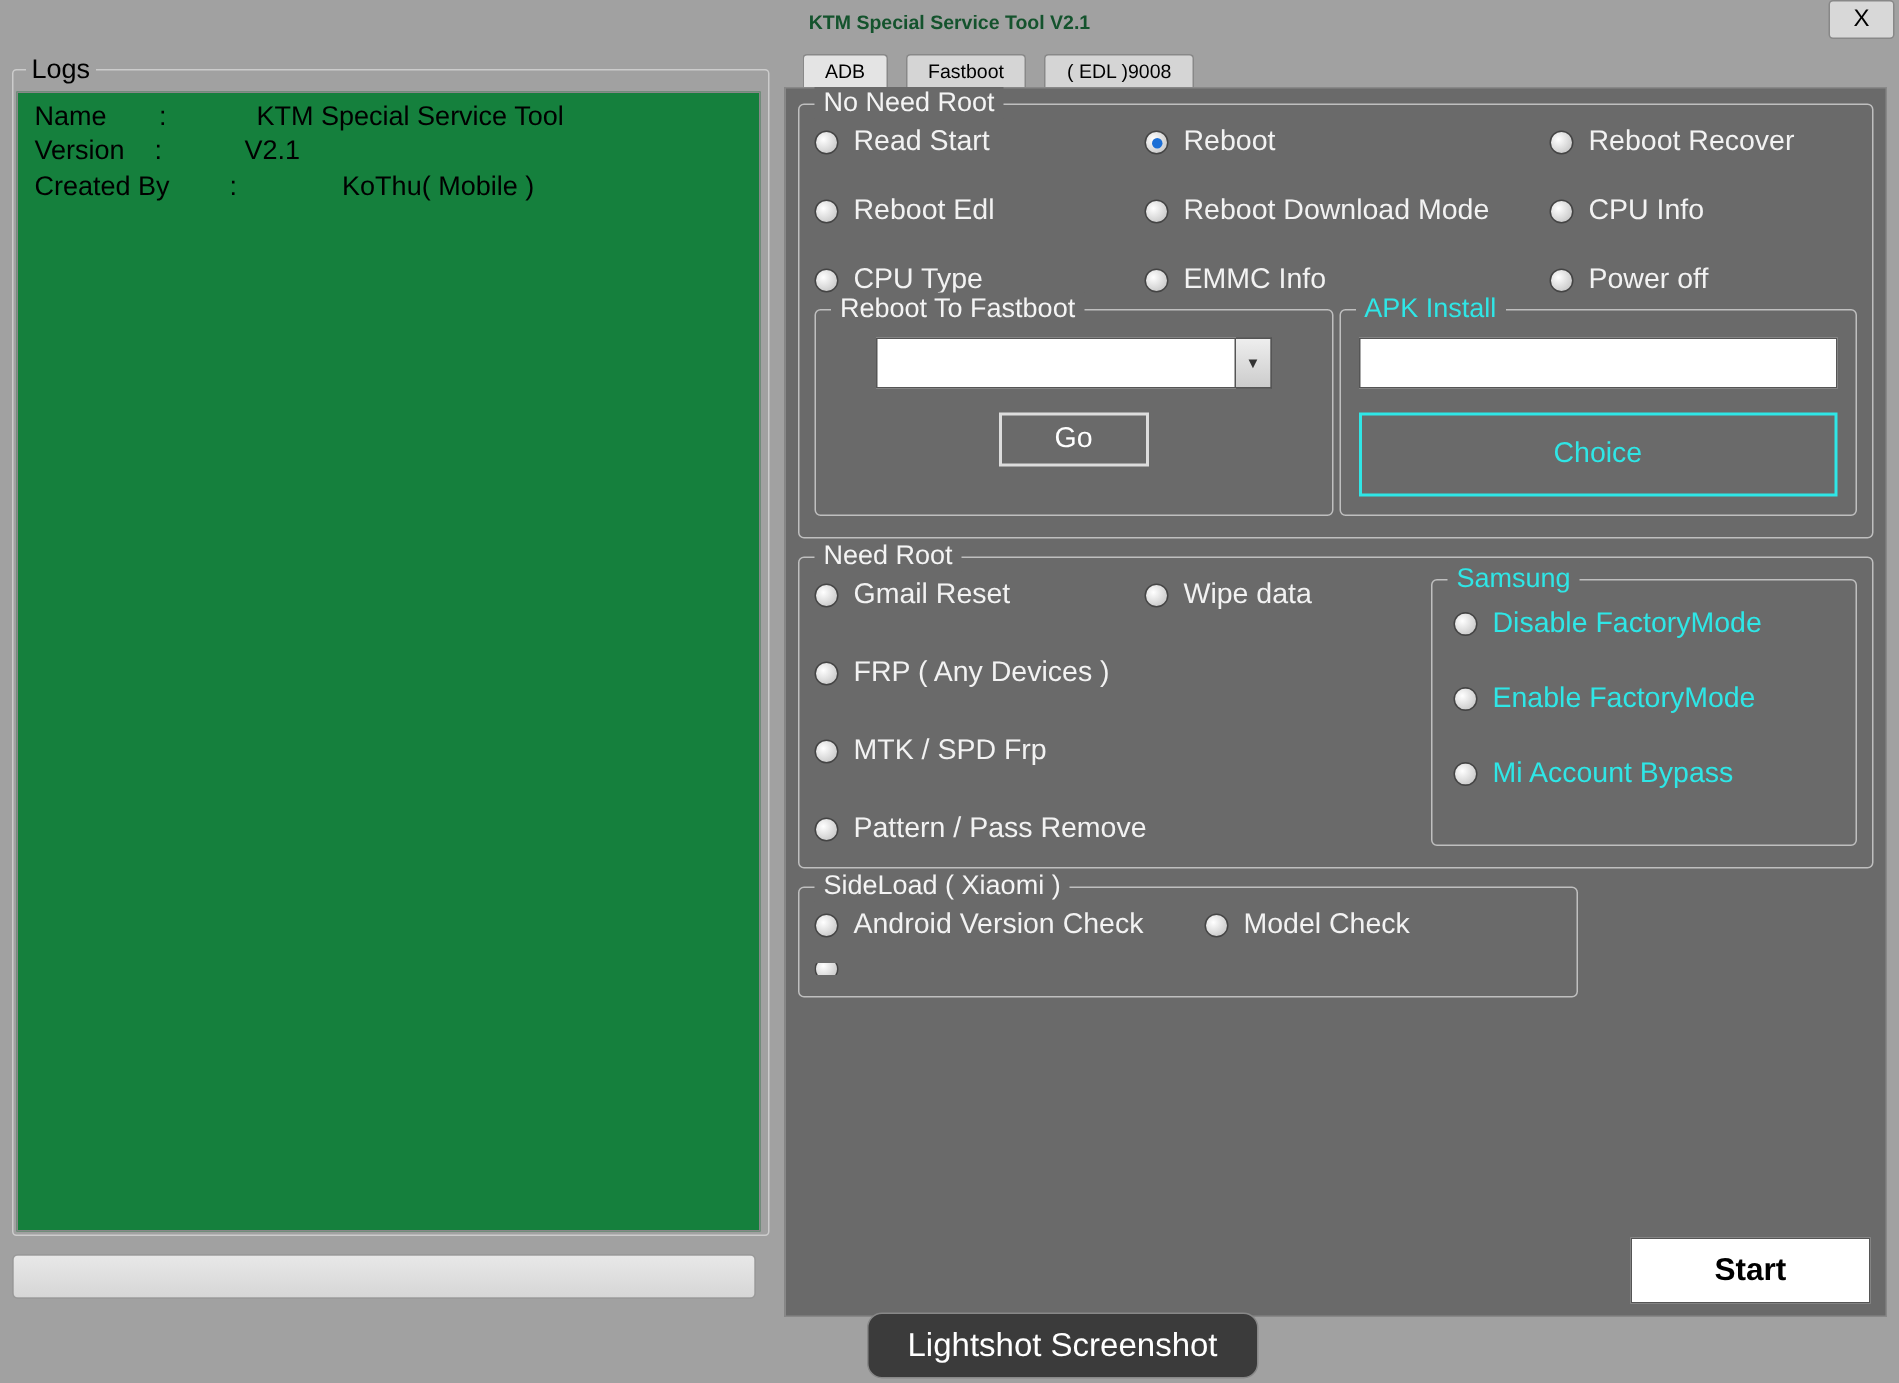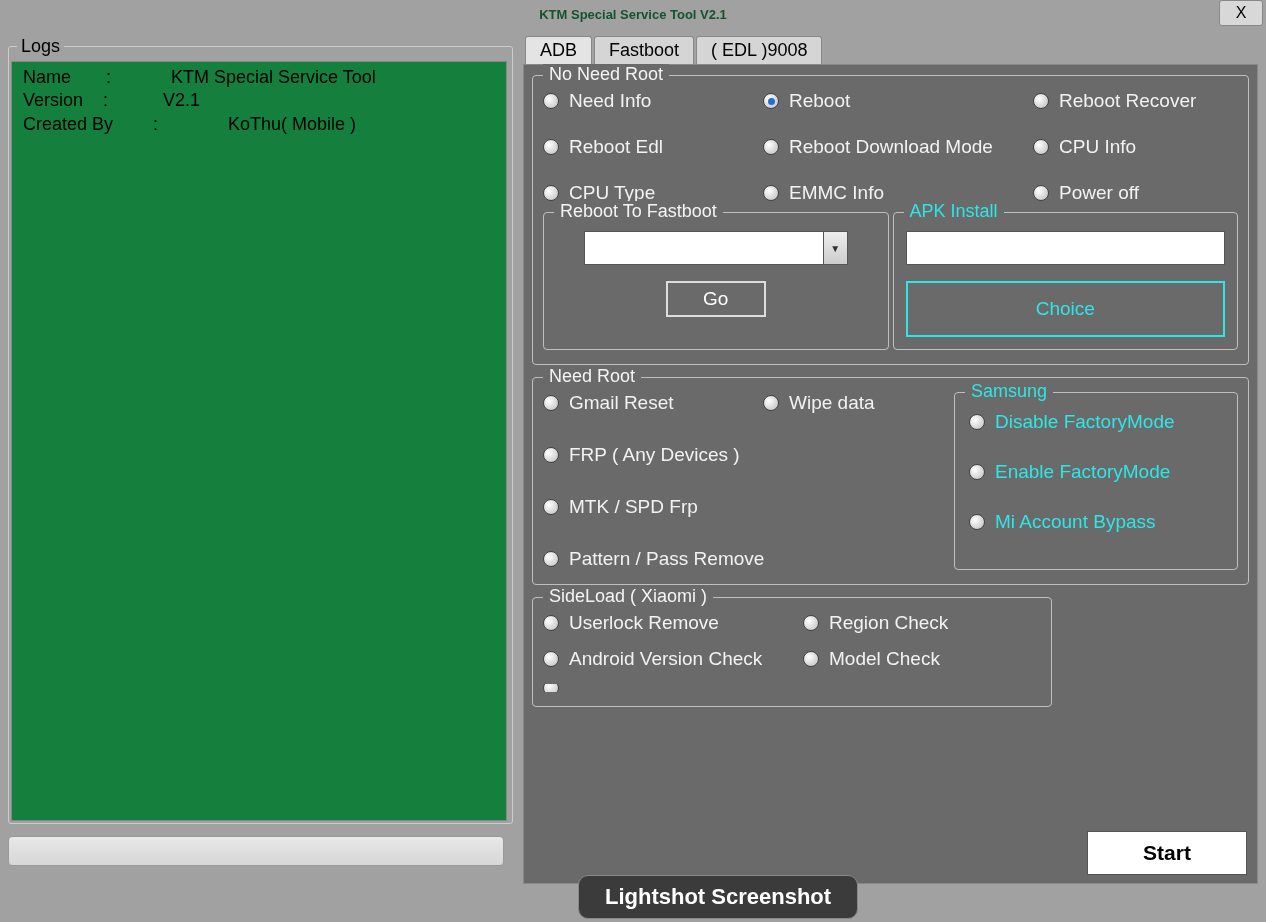--- a/index.html
+++ b/index.html
@@ -117,26 +117,27 @@
   flex-direction: column;
 }
 .tabs {
   display: flex;
   margin-left: 2px;
 }
 .tab {
   border: 1px solid #888;
   border-bottom: none;
   padding: 3px 14px;
-  font-size: 18px;
+  font-size: 13px;
   background: #d5d5d5;
   color: #000;
   cursor: pointer;
   margin-right: 2px;
   border-radius: 3px 3px 0 0;
+  margin-left: 10px;
 }
 .tab.active { background: #e4e4e4; font-weight: normal; }
 .tab-body {
   background: #6a6a6a;
   border: 1px solid #888;
   padding: 10px 8px 8px 8px;
   color: #fff;
   height: 820px;
   position: relative;
 }
@@ -277,21 +278,20 @@
 .lightshot-badge {
   position: absolute;
   left: 578px;
   bottom: 3px;
   background: #3b3b3b;
   color: #fff;
   border: 1px solid #888;
   border-radius: 10px;
   padding: 8px 26px;
   font-size: 22px;
-  font-weight: bold;
 }
 </style>
 </head>
 <body>
 
 <div class="title-bar">
   <span class="title-text">KTM Special Service Tool V2.1</span>
   <div class="close-btn">
     <span>X</span>
   </div>
@@ -319,21 +319,21 @@
     </div>
     <div class="tab-body">
 
       <div class="group">
         <div class="group-title">No Need Root</div>
 
         <div class="radio-row">
           <div class="radio-col1">
               <label class="radio-item">
                 <span class="radio-circle"></span>
-                <span>Need Info</span>
+                <span>Read Start</span>
               </label>
             </div>
           <div class="radio-col2">
               <label class="radio-item">
                 <span class="radio-circle selected"></span>
                 <span>Reboot</span>
               </label>
             </div>
           <div class="radio-col3">
               <label class="radio-item">
@@ -465,34 +465,20 @@
         </div>
       </div>
 
       <div class="group" style="width:520px;">
         <div class="group-title">SideLoad ( Xiaomi )</div>
         <div class="sideload-rows">
           <div class="radio-row" style="margin-bottom:14px;">
             <div style="width:260px;">
                 <label class="radio-item">
                   <span class="radio-circle"></span>
-                  <span>Userlock Remove</span>
-                </label>
-              </div>
-            <div>
-                <label class="radio-item">
-                  <span class="radio-circle"></span>
-                  <span>Region Check</span>
-                </label>
-              </div>
-          </div>
-          <div class="radio-row" style="margin-bottom:14px;">
-            <div style="width:260px;">
-                <label class="radio-item">
-                  <span class="radio-circle"></span>
                   <span>Android Version Check</span>
                 </label>
               </div>
             <div>
                 <label class="radio-item">
                   <span class="radio-circle"></span>
                   <span>Model Check</span>
                 </label>
               </div>
           </div>

